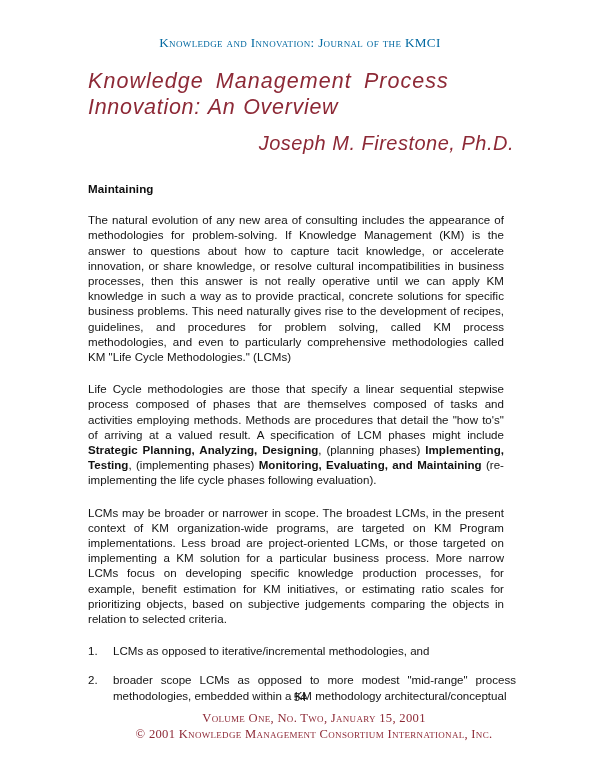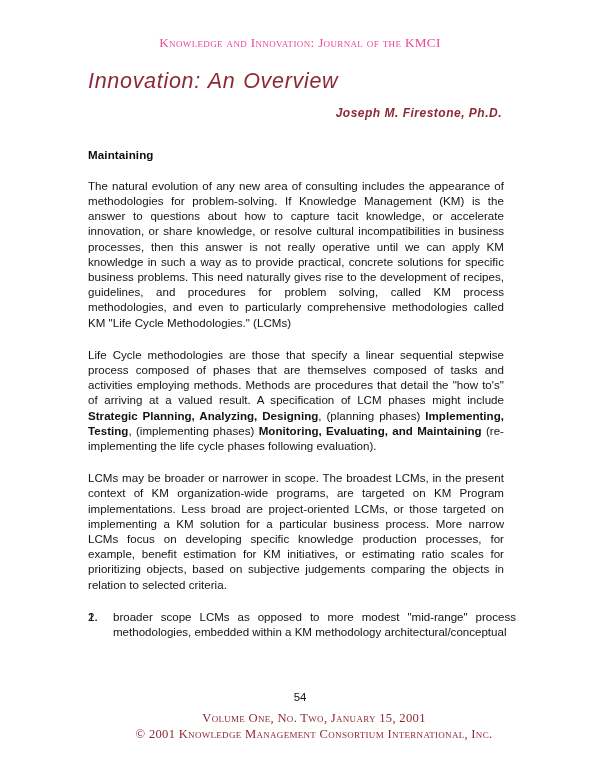--- a/index.html
+++ b/index.html
@@ -21,21 +21,21 @@
     height: 776px;
     box-sizing: border-box;
     padding: 0;
     position: relative;
     background: #ffffff;
   }
 
   
   .running-header {
     text-align: center;
-    color: #ec4899;
+    color: #0369a1;
     font-family: "Liberation Serif", serif;
     font-size: 13.2px;
     font-variant: small-caps;
     letter-spacing: 0.35px;
     font-weight: 400;
     padding-top: 36px;
     line-height: 1;
     white-space: nowrap;
   }
 
@@ -57,25 +57,25 @@
   }
   .doc-title .line2 {
     display: block;
     letter-spacing: 0.7px;
     word-spacing: 1px;
   }
   .byline {
     color: #8d2936;
     font-family: "Liberation Sans", sans-serif;
     font-style: italic;
-    font-weight: 700;
-    font-size: 12px;
+    font-weight: 400;
+    font-size: 20px;
     letter-spacing: 0.5px;
     text-align: right;
-    margin: 12px 12px 0 0;
+    margin: 12px 0 0 0;
     padding-right: 2px;
     line-height: 1.1;
   }
 
   
   .body-area {
     margin: 0 84px 0 88px;
   }
   h2.section-heading {
     font-size: 11.6px;
@@ -149,39 +149,40 @@
 </style>
 </head>
 <body>
 
 <div class="page">
 
   <div class="running-header">Knowledge and Innovation: Journal of the KMCI</div>
 
   <div class="title-block">
     <h1 class="doc-title">
+      <span>Knowledge Management Process</span>
       <span class="line2">Innovation: An Overview</span>
     </h1>
     <div class="byline">Joseph M. Firestone, Ph.D.</div>
   </div>
 
   <div class="body-area">
 
     <h2 class="section-heading">Maintaining</h2>
 
     <p class="body-par">The natural evolution of any new area of consulting includes the appearance of methodologies for problem-solving. If Knowledge Management (KM) is the answer to questions about how to capture tacit knowledge, or accelerate innovation, or share knowledge, or resolve cultural incompatibilities in business processes, then this answer is not really operative until we can apply KM knowledge in such a way as to provide practical, concrete solutions for specific business problems. This need naturally gives rise to the development of recipes, guidelines, and procedures for problem solving, called KM process methodologies, and even to particularly comprehensive methodologies called KM "Life Cycle Methodologies." (LCMs)</p>
 
     <p class="body-par"><span>Life Cycle methodologies are those that specify a linear sequential stepwise process composed of phases that are themselves composed of tasks and activities employing methods. Methods are procedures that detail the "how to's" of arriving at a valued result. A specification of LCM phases might include </span><b>Strategic Planning, Analyzing, Designing</b><span>, (planning phases) </span><b>Implementing, Testing</b><span>, (implementing phases) </span><b>Monitoring, Evaluating, and Maintaining</b><span> (re-implementing the life cycle phases following evaluation).</span></p>
 
     <p class="body-par">LCMs may be broader or narrower in scope. The broadest LCMs, in the present context of KM organization-wide programs, are targeted on KM Program implementations. Less broad are project-oriented LCMs, or those targeted on implementing a KM solution for a particular business process. More narrow LCMs focus on developing specific knowledge production processes, for example, benefit estimation for KM initiatives, or estimating ratio scales for prioritizing objects, based on subjective judgements comparing the objects in relation to selected criteria.</p>
 
 
     <ol class="qlist">
       <li>
-        <span class="num">1.</span>
+        <span class="num">1.</span><span>LCMs as opposed to iterative/incremental methodologies, and</span>
       </li>
       <li>
         <span class="num">2.</span><span>broader scope LCMs as opposed to more modest "mid-range" process methodologies, embedded within a KM methodology architectural/conceptual</span>
       </li>
     </ol>
 
   </div>
 
   <div class="footer">
     <div class="page-number">54</div>

